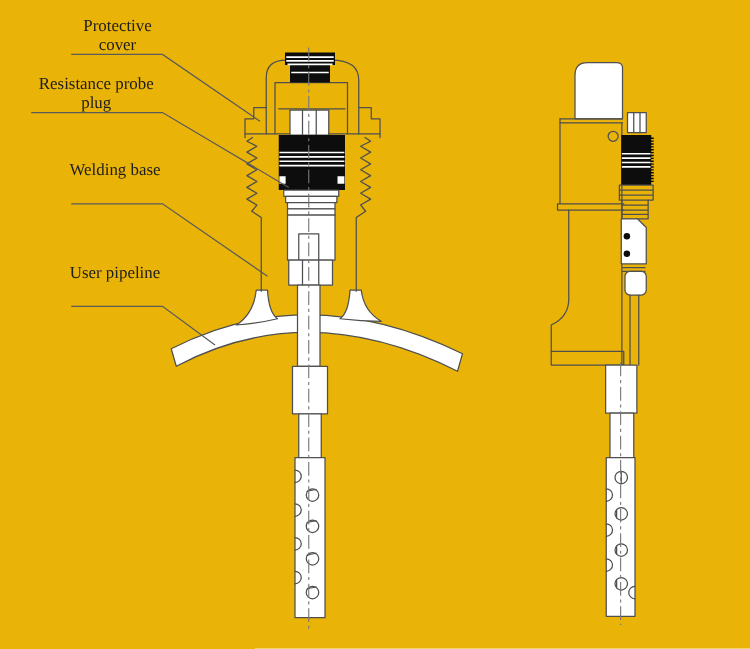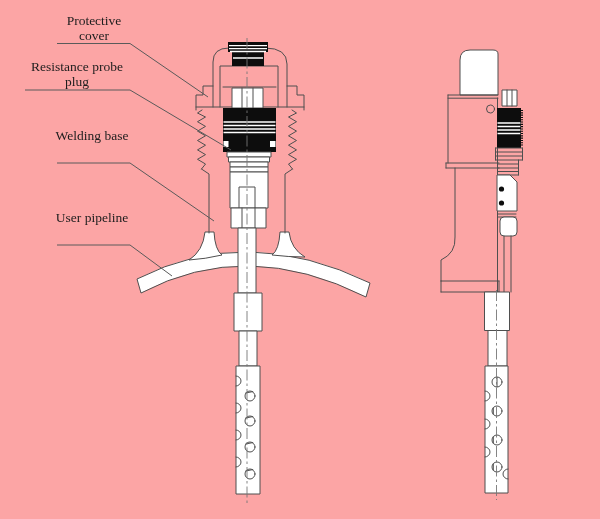--- a/index.html
+++ b/index.html
@@ -1,16 +1,16 @@
 <!DOCTYPE html>
 <html><head>
 <meta charset="utf-8">
 <style>
   html,body{margin:0;padding:0;background:#ffffff;}
-  .canvas{position:relative;width:600px;height:519px;background:#fca5a5;overflow:hidden;}
+  .canvas{position:relative;width:600px;height:519px;background:#eab308;overflow:hidden;}
   svg{display:block;}
   .line{stroke:#4f4f4f;stroke-width:1;fill:none;stroke-linejoin:round;stroke-linecap:round;}
   .wfill{stroke:#4f4f4f;stroke-width:1;fill:#ffffff;stroke-linejoin:round;}
   .black{fill:#0d0d0d;stroke:none;}
   .wline{stroke:#ffffff;stroke-width:1.3;fill:none;}
   .serr{stroke:#0d0d0d;stroke-width:2.4;fill:none;stroke-dasharray:1.1 1.2;}
   .cline{stroke:#777777;stroke-width:0.9;fill:none;stroke-dasharray:11 3 2.5 3;}
   .leader{stroke:#5a5a5a;stroke-width:1;fill:none;}
   text{font-family:"Liberation Serif","DejaVu Serif",serif;font-size:13.5px;fill:#1d1d1d;text-anchor:middle;}
 </style>

